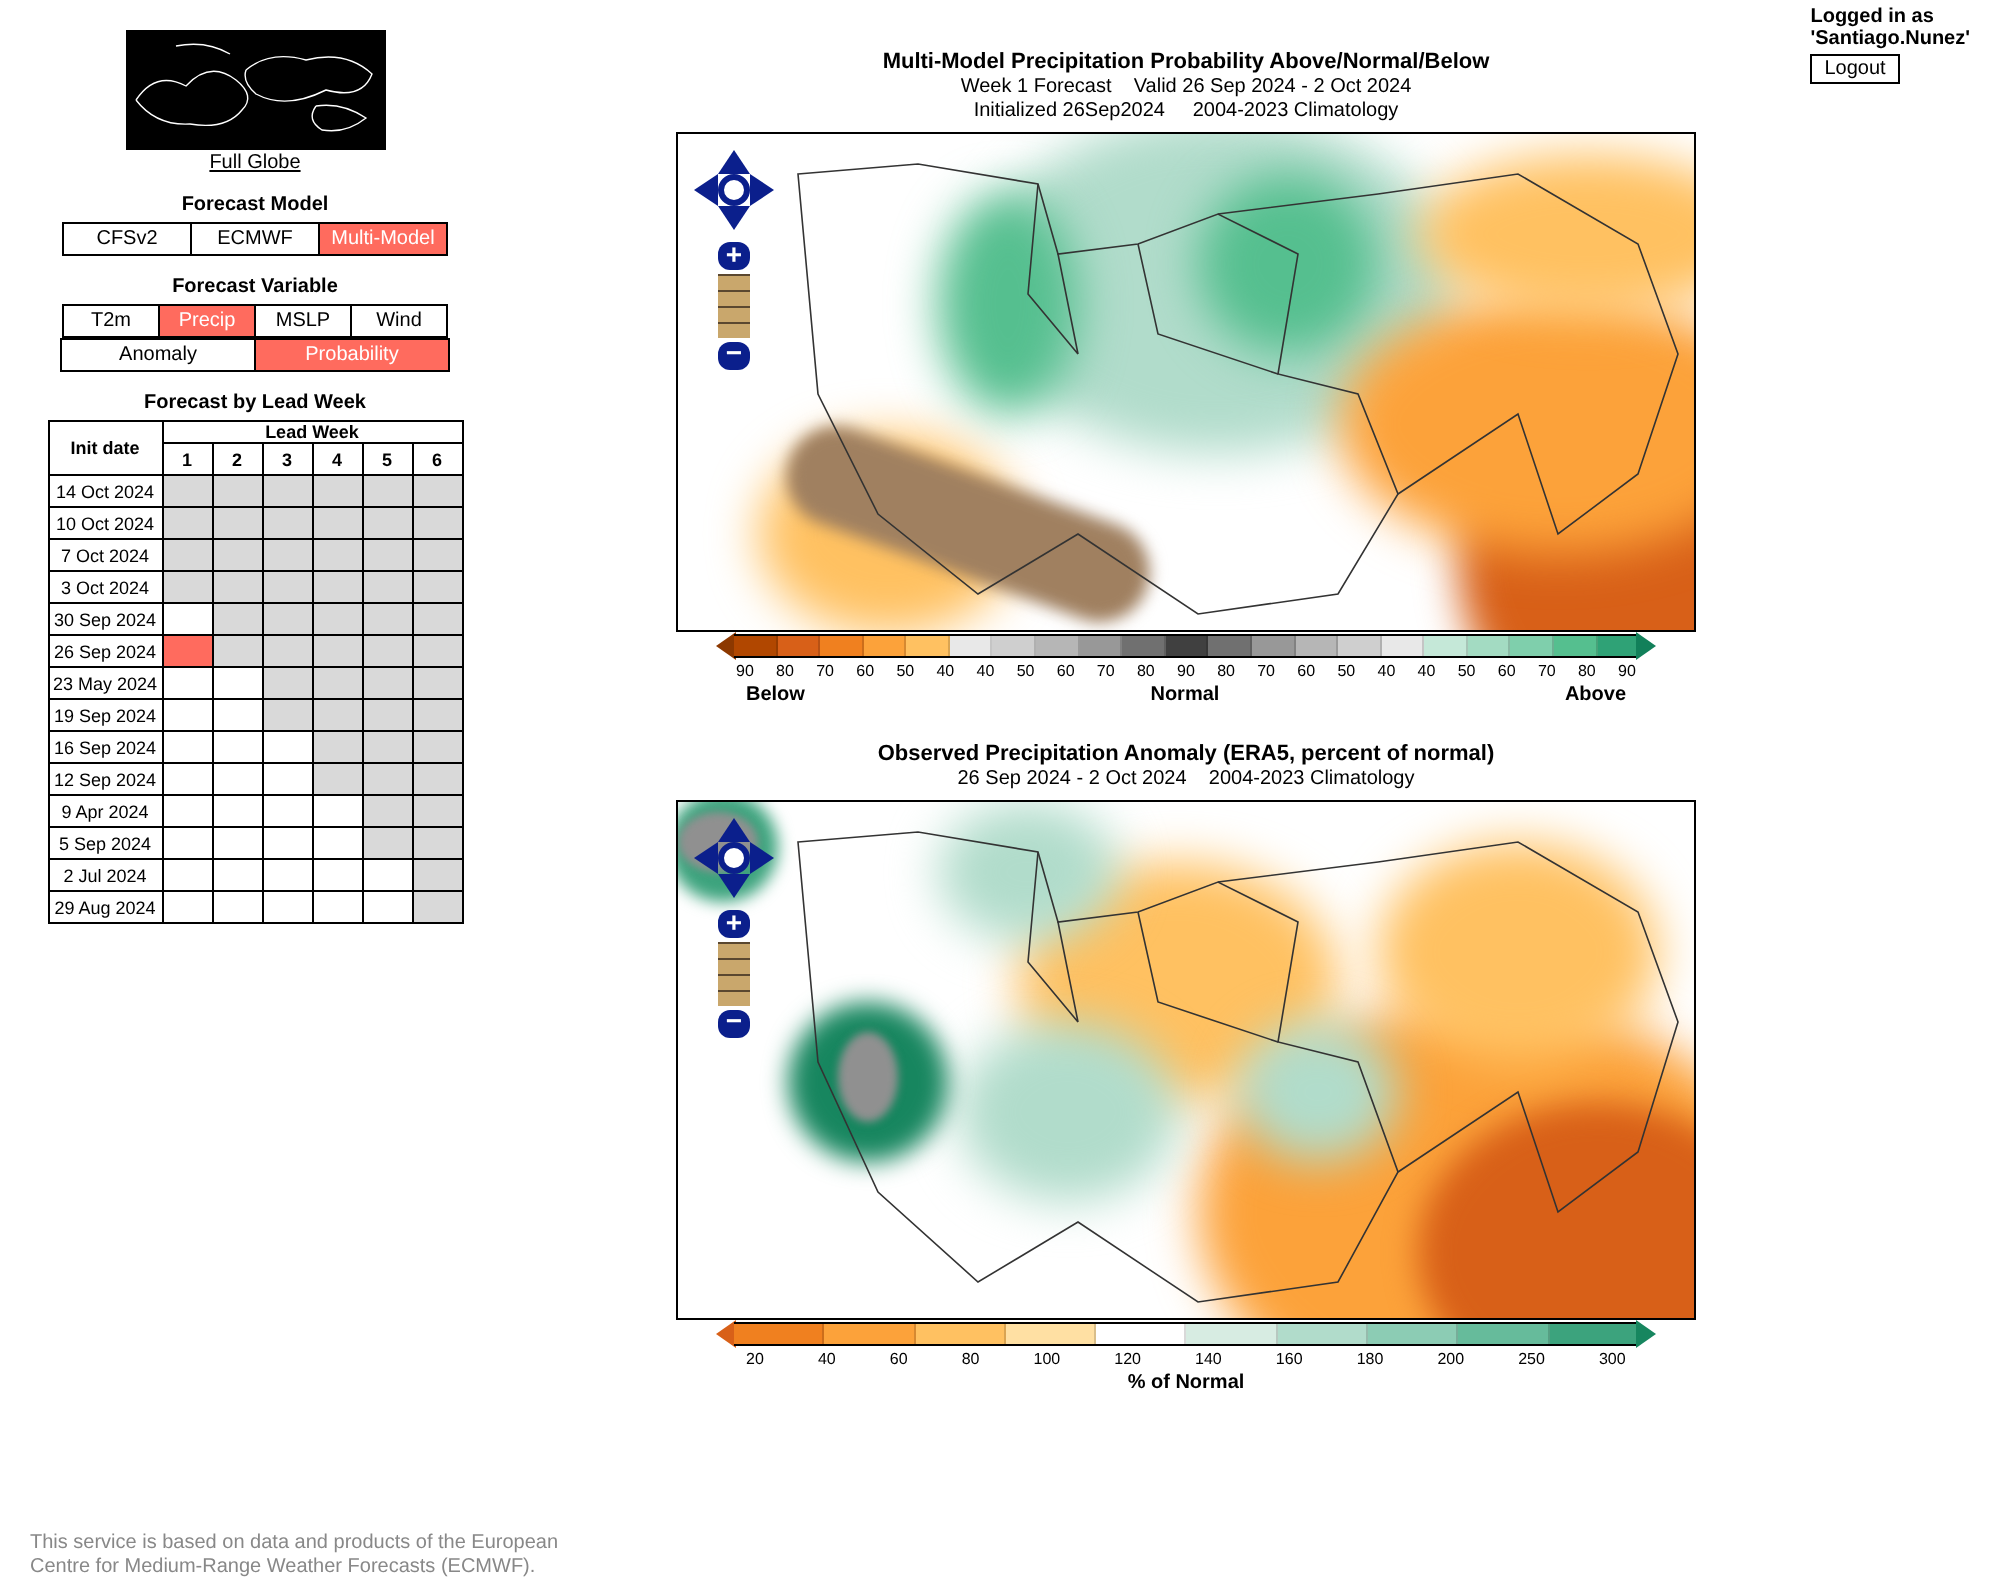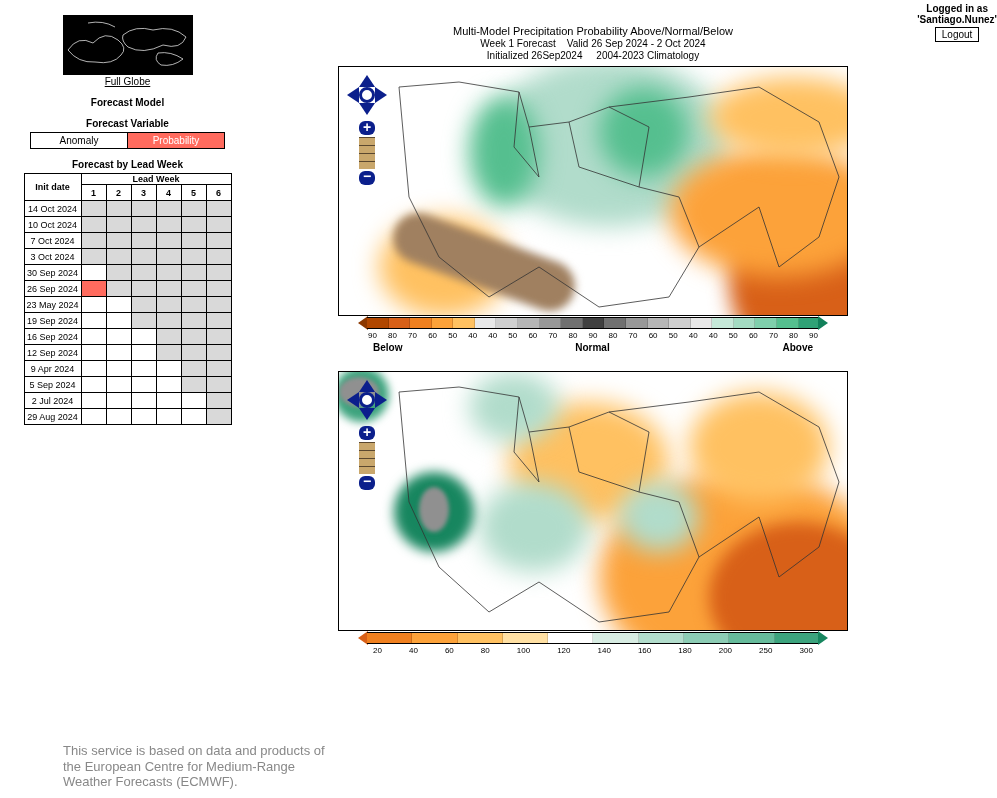--- a/index.html
+++ b/index.html
@@ -11,22 +11,22 @@
       font-size: 11px;
       width: 997px;
       height: 798px;
       position: relative;
     }
 
     
     .login-area {
       position: absolute;
       top: 3px;
-      right: 0;
-      text-align: center;
+      right: 12px;
+      text-align: left;
       font-size: 10px;
       font-weight: bold;
     }
     .logout-btn {
       display: inline-block;
       margin-top: 2px;
       border: 1px solid #000;
       padding: 1px 6px;
       font-size: 10px;
       background: #fff;
@@ -101,21 +101,21 @@
     .lead-cell-red { background: #ff6b5e; cursor: pointer; }
 
     
     .panels {
       position: absolute;
       left: 328px;
       top: 25px;
       width: 530px;
     }
     .panel { margin-bottom: 18px; }
-    .panel-title { font-weight: normal; text-align: center; font-size: 11px; }
+    .panel-title { font-weight: bold; text-align: center; font-size: 11px; }
     .panel-sub { text-align: center; font-size: 10px; margin: 1px 0; }
 
     .map-frame {
       border: 1px solid #000;
       margin: 5px auto 0;
       width: 510px;
       height: 250px;
       background: #fff;
       position: relative;
       overflow: hidden;
@@ -204,25 +204,24 @@
       font-size: 10px;
       padding: 0 45px;
     }
     .pct-label { text-align:center; font-weight:bold; font-size:10px; margin-top:2px;}
 
     
     .footer {
       position: absolute;
       left: 15px;
       bottom: 8px;
-      font-size: 13px;
+      font-size: 10px;
       color: #888;
       width: 280px;
       line-height: 1.2;
-      margin-left: 48px;
     }
   </style>
 </head>
 <body>
 
 <div class="login-area">
   <div>Logged in as</div>
   <div>'Santiago.Nunez'</div>
   <span class="logout-btn">Logout</span>
 </div>
@@ -235,22 +234,33 @@
         <path d="M5 35 Q15 20 30 28 Q42 15 55 25 Q65 33 58 40 Q50 50 32 47 Q15 48 5 35" fill="none" stroke="#fff" stroke-width="0.7"></path>
         <path d="M60 20 Q72 10 90 15 Q110 10 123 22 Q118 35 100 30 Q80 40 65 32 Q58 26 60 20" fill="none" stroke="#fff" stroke-width="0.7"></path>
         <path d="M95 38 Q108 36 120 44 Q110 52 98 50 Q90 45 95 38" fill="none" stroke="#fff" stroke-width="0.7"></path>
         <path d="M25 8 Q40 5 52 12" fill="none" stroke="#fff" stroke-width="0.7"></path>
       </svg>
     </div>
     <a class="full-globe-link">Full Globe</a>
   </div>
 
   <div class="section-title">Forecast Model</div>
+  <div class="selector-row" id="model-row">
+      <div class="selector-cell sel3">CFSv2</div>
+      <div class="selector-cell sel3">ECMWF</div>
+      <div class="selector-cell sel3 active">Multi-Model</div>
+    </div>
 
   <div class="section-title">Forecast Variable</div>
+  <div class="selector-row" id="var-row1">
+      <div class="selector-cell sel4">T2m</div>
+      <div class="selector-cell sel4 active">Precip</div>
+      <div class="selector-cell sel4">MSLP</div>
+      <div class="selector-cell sel4">Wind</div>
+    </div>
   <div class="selector-row" id="var-row2">
       <div class="selector-cell sel2w">Anomaly</div>
       <div class="selector-cell sel2w active">Probability</div>
     </div>
 
   <div class="section-title">Forecast by Lead Week</div>
   <table class="lead-table">
     <thead>
       <tr>
         <th class="init-col" rowspan="2">Init date</th>
@@ -492,20 +502,22 @@
         <span>90</span>
       </div>
     <div class="cat-row">
       <span>Below</span>
       <span>Normal</span>
       <span>Above</span>
     </div>
   </div>
 
   <div class="panel">
+    <div class="panel-title">Observed Precipitation Anomaly (ERA5, percent of normal)</div>
+    <div class="panel-sub">26 Sep 2024 - 2 Oct 2024&nbsp;&nbsp;&nbsp;&nbsp;2004-2023 Climatology</div>
     <div class="map-frame small">
       <div class="map-bg">
         <div class="map-blob" style="background:#fca23a; width:290px; height:210px; left:260px; top:100px;"></div>
         <div class="map-blob" style="background:#d86018; width:180px; height:150px; left:370px; top:150px; filter:blur(8px);"></div>
         <div class="map-blob" style="background:#ffc161; width:160px; height:120px; left:170px; top:30px;"></div>
         <div class="map-blob" style="background:#ffc161; width:140px; height:110px; left:350px; top:20px;"></div>
         <div class="map-blob" style="background:#b1dccb; width:110px; height:90px; left:140px; top:110px;"></div>
         <div class="map-blob" style="background:#b1dccb; width:80px; height:70px; left:280px; top:110px;"></div>
         <div class="map-blob" style="background:#b1dccb; width:90px; height:70px; left:130px; top:0px;"></div>
         <div class="map-blob" style="background:#17865f; width:80px; height:80px; left:55px; top:100px; filter:blur(6px);"></div>
@@ -562,17 +574,18 @@
         <span>80</span>
         <span>100</span>
         <span>120</span>
         <span>140</span>
         <span>160</span>
         <span>180</span>
         <span>200</span>
         <span>250</span>
         <span>300</span>
       </div>
+    <div class="pct-label">% of Normal</div>
   </div>
 
 </div>
 
 <div class="footer">This service is based on data and products of the European Centre for Medium-Range Weather Forecasts (ECMWF).</div>
 
 </body></html>

